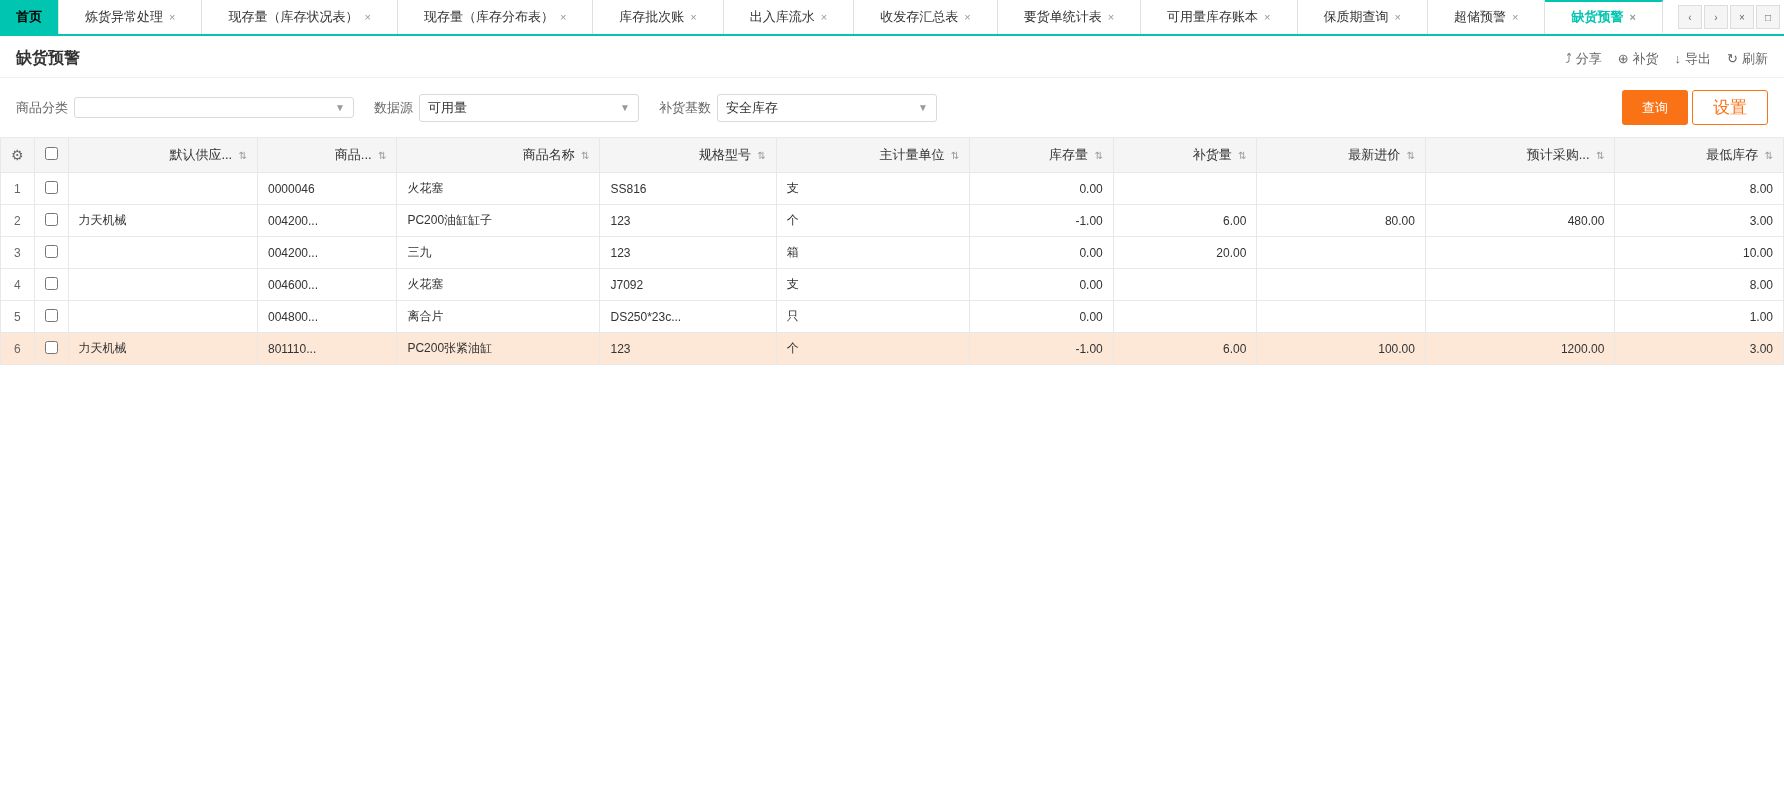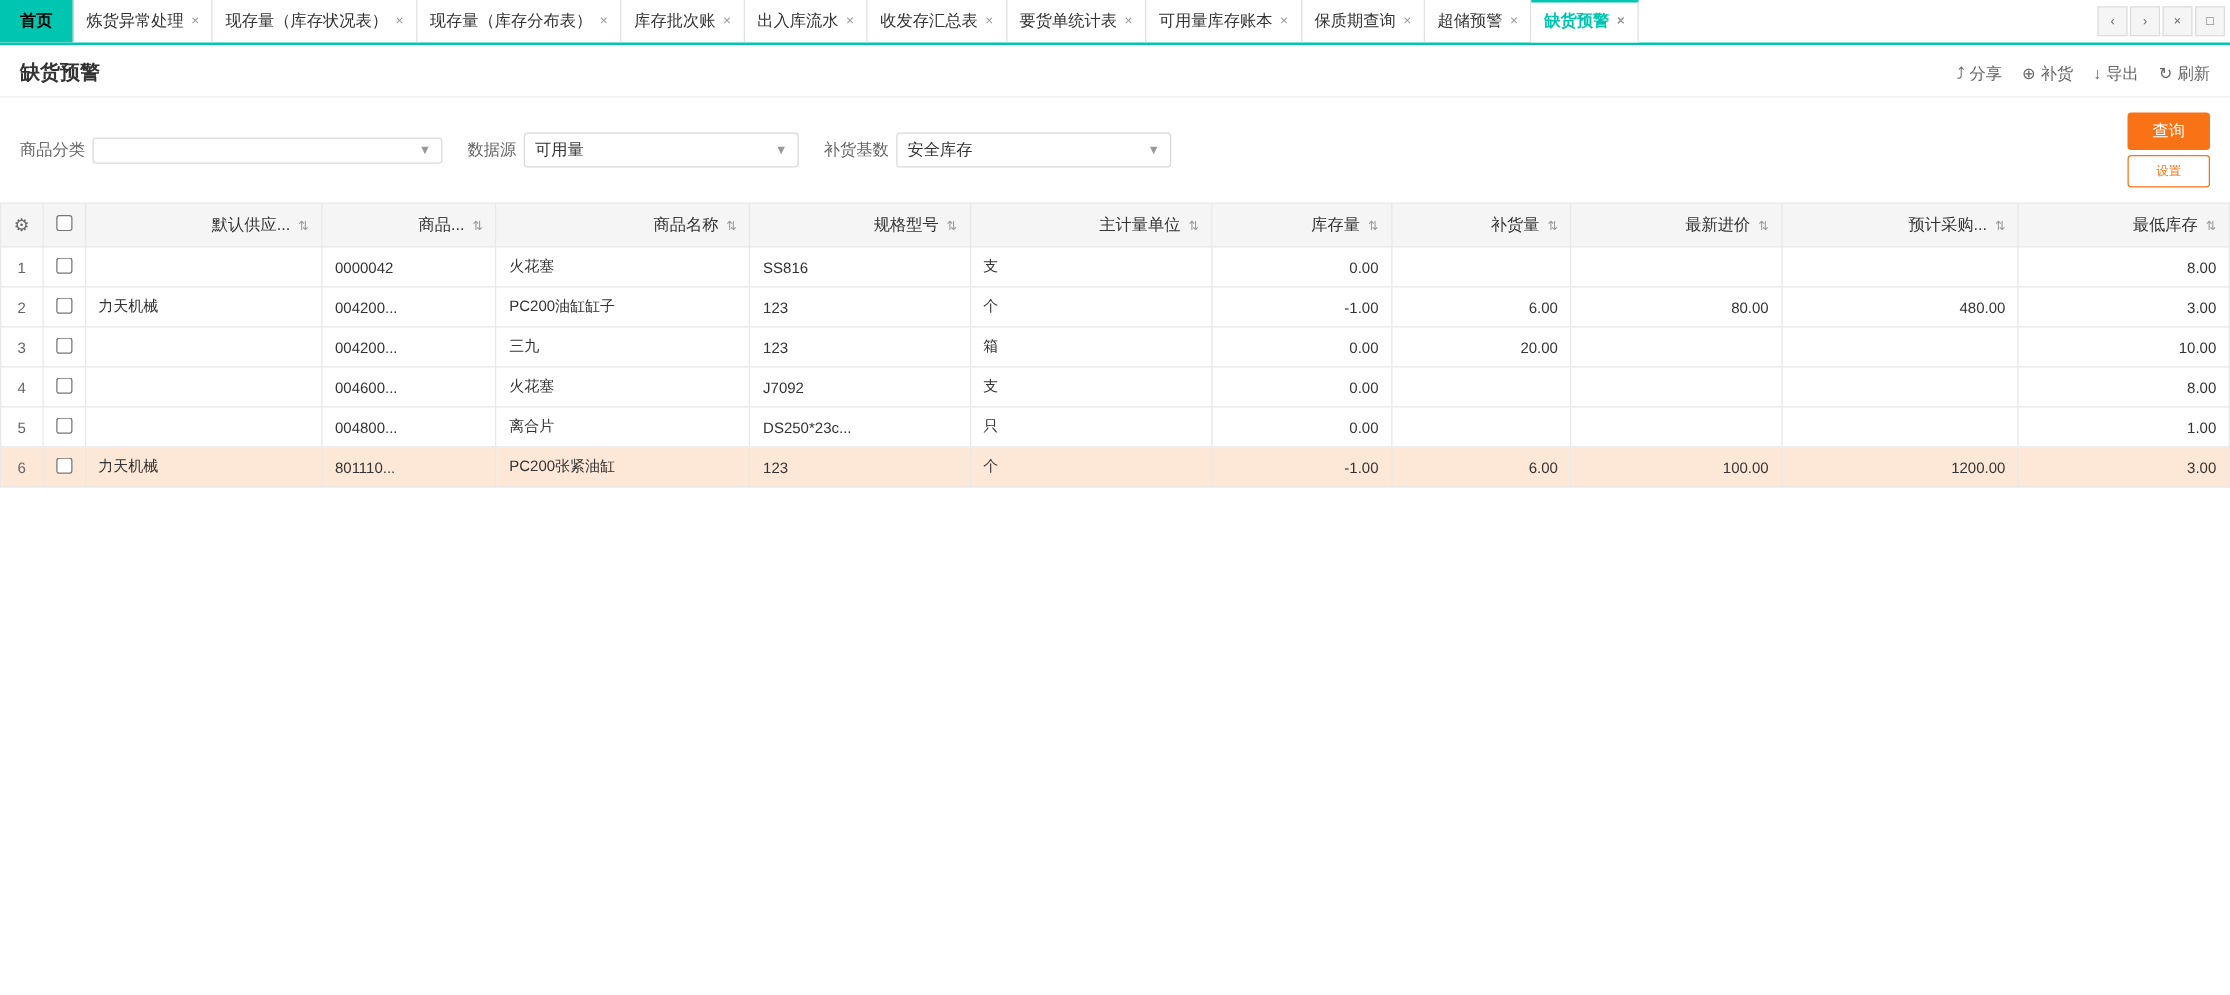--- a/index.html
+++ b/index.html
@@ -10,21 +10,21 @@
       display: flex;
       align-items: center;
       background: #fff;
       border-bottom: 2px solid #00c5b0;
       height: 36px;
       overflow: hidden;
     }
     .nav-tab {
       display: flex;
       align-items: center;
-      padding: 0 10px;
+      padding: 0 26px;
       height: 100%;
       white-space: nowrap;
       color: #333;
       cursor: pointer;
       border-right: 1px solid #e0e0e0;
       font-size: 12px;
       position: relative;
       flex-shrink: 0;
     }
     .nav-tab:first-child {
@@ -135,40 +135,40 @@
       color: #999;
       font-size: 10px;
     }
     .filter-value {
       color: #333;
       font-size: 13px;
     }
     .filter-actions {
       margin-left: auto;
       display: flex;
-      flex-direction: column;
+      flex-direction: row;
       gap: 4px;
     }
     .btn-query {
       background: #f97316;
       color: #fff;
       border: none;
       padding: 6px 20px;
       border-radius: 3px;
       cursor: pointer;
       font-size: 13px;
     }
     .btn-settings {
       background: #fff;
       color: #f97316;
       border: 1px solid #f97316;
       padding: 5px 20px;
       border-radius: 3px;
       cursor: pointer;
-      font-size: 10px;
+      font-size: 17px;
     }
 
     
     .table-container {
       padding: 0 0px;
     }
     table {
       width: 100%;
       border-collapse: collapse;
     }
@@ -385,21 +385,21 @@
         </tr>
       </thead>
       <tbody id="table-body">
 
       <tr>
       <td class="row-num checkbox-cell">1</td>
       <td class="checkbox-cell">
         <input type="checkbox" style="">
       </td>
       <td></td>
-      <td>0000042</td>
+      <td>0000046</td>
       <td>火花塞</td>
       <td>SS816</td>
       <td>支</td>
       <td class="num-right">0.00</td>
       <td class="num-right"></td>
       <td class="num-right"></td>
       <td class="num-right"></td>
       <td class="num-right">8.00</td>
     </tr>
           <tr>

